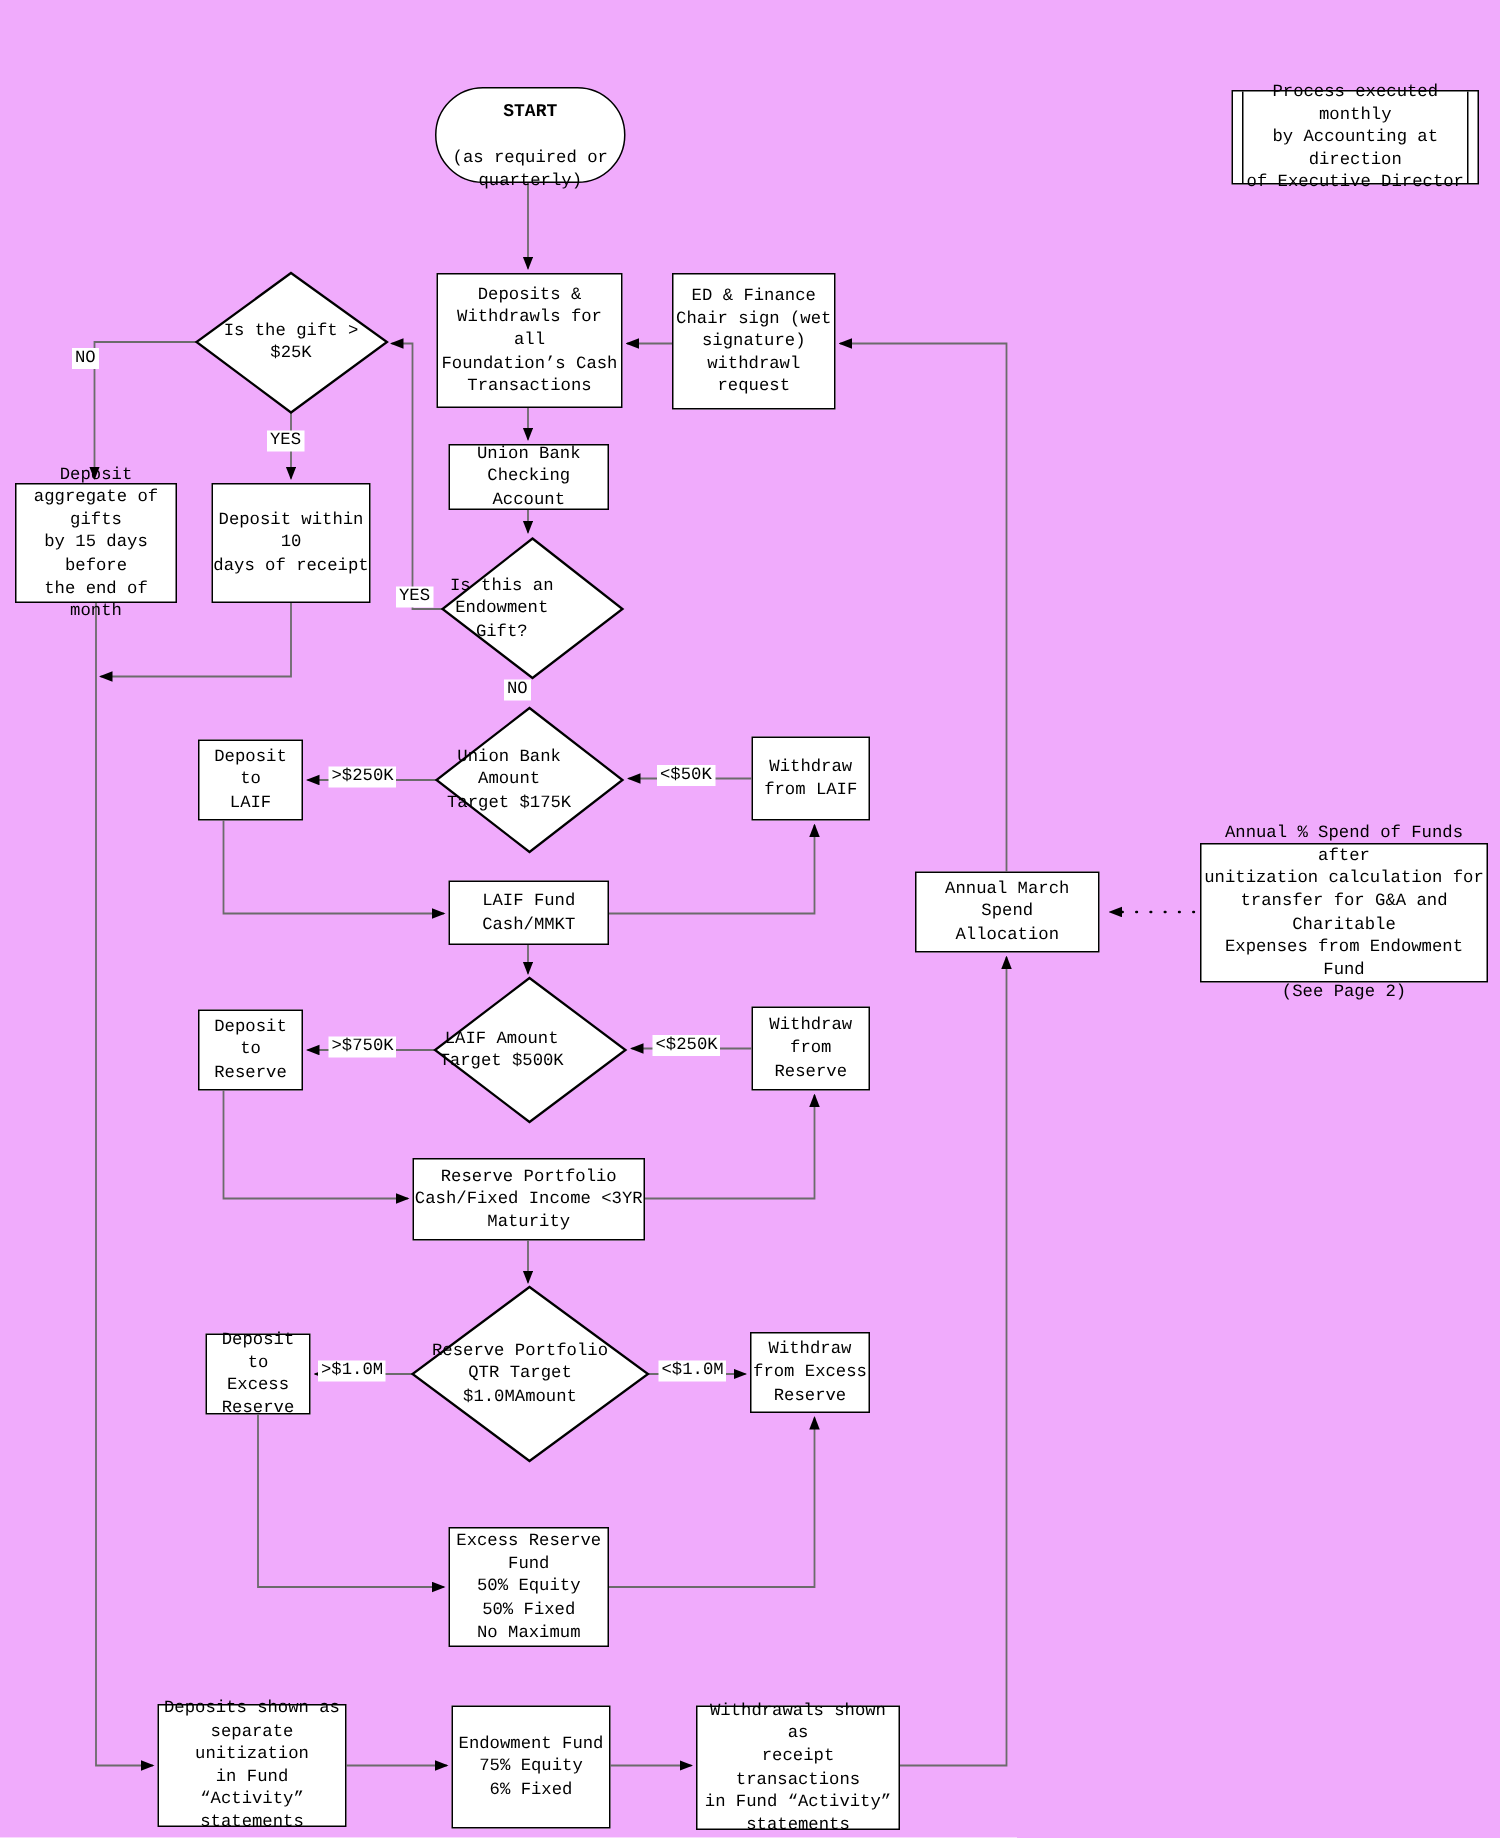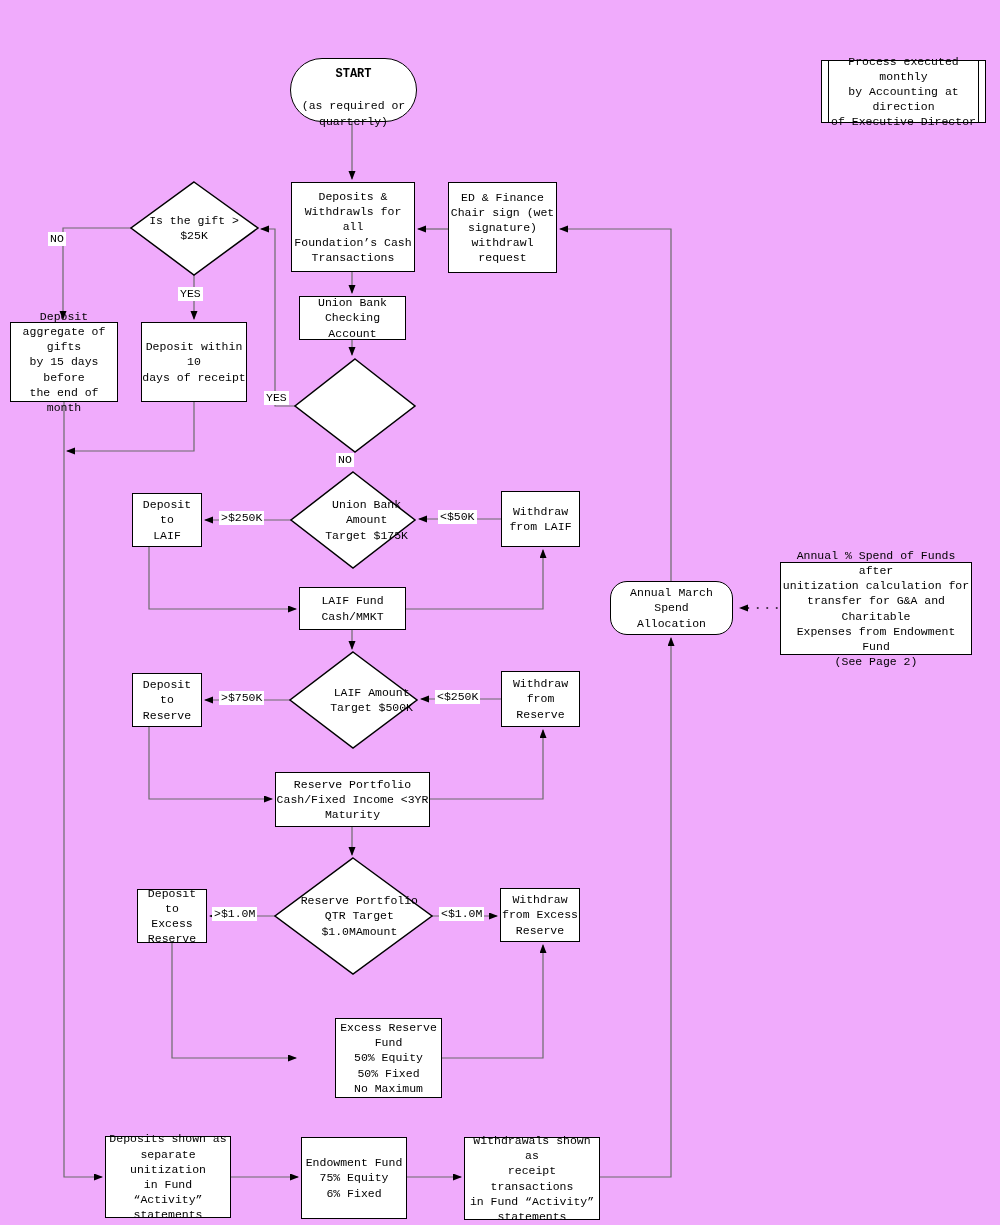--- a/index.html
+++ b/index.html
@@ -3,21 +3,21 @@
 <meta charset="utf-8">
 <style>
   html,body{margin:0;padding:0;background:#fff;}
   #canvas{position:relative;width:1000px;height:1225px;background:#f0abfc;overflow:hidden;
           font-family:Liberation Mono, monospace;color:#000;}
   #wires{position:absolute;left:0;top:0;width:1000px;height:1225px;}
   .box{position:absolute;box-sizing:border-box;border:1.5px solid #000;background:#fff;
        display:flex;align-items:center;justify-content:center;text-align:center;}
   .txt{white-space:pre-line;font-size:11.5px;line-height:1.32;}
   .stadium{border-radius:32px;}
-  .dtext{position:absolute;display:flex;align-items:center;justify-content:flex-end;
+  .dtext{position:absolute;display:flex;align-items:center;justify-content:flex-start;
          text-align:center;background:transparent;}
   .lbl{position:absolute;font-size:11.5px;line-height:14px;background:#fff;padding:0 2px;
        white-space:nowrap;}
   .dblbar{position:absolute;top:0;bottom:0;width:0;border-left:1.5px solid #000;}
   .b{font-weight:bold;font-size:12px;}
 </style>
 </head>
 <body>
 
 <div id="canvas">
@@ -152,21 +152,21 @@
 Excess
 Reserve</div>
     </div>
 
   <div class="box" style="left:500px;top:888px;width:80px;height:54px;">
     <div class="txt">Withdraw
 from Excess
 Reserve</div>
     </div>
 
-  <div class="box" style="left:299px;top:1018px;width:107px;height:80px;margin-left:36px;">
+  <div class="box" style="left:299px;top:1018px;width:107px;height:80px;">
     <div class="txt">Excess Reserve
 Fund
 50% Equity
 50% Fixed
 No Maximum</div>
     </div>
 
   <div class="box" style="left:105px;top:1136px;width:126px;height:82px;">
     <div class="txt">Deposits shown as
 separate unitization
@@ -180,37 +180,42 @@
 6% Fixed</div>
     </div>
 
   <div class="box" style="left:464px;top:1137px;width:136px;height:83px;">
     <div class="txt">Withdrawals shown as
 receipt transactions
 in Fund “Activity”
 statements</div>
     </div>
 
-  <div class="box" style="left:610px;top:581px;width:123px;height:54px;border-radius:17px;">
+  <div class="box" style="left:610px;top:581px;width:123px;height:54px;">
     <div class="txt">Annual March Spend
 Allocation</div>
     </div>
 
-  <div class="box" style="left:780px;top:562px;width:192px;height:93px;">
+  <div class="box" style="left:800px;top:562px;width:192px;height:93px;">
     <div class="txt">Annual % Spend of  Funds after
 unitization calculation  for
 transfer for G&amp;A and Charitable
 Expenses from Endowment Fund
 (See Page 2)</div>
     </div>
 
   <div class="dtext" style="left:139px;top:218px;width:110px;height:20px;">
     <div class="txt">Is the gift &gt; $25K</div>
     </div>
 
+  <div class="dtext" style="left:300px;top:383px;width:110px;height:46px;">
+    <div class="txt">Is this an
+Endowment
+Gift?</div>
+    </div>
 
   <div class="dtext" style="left:298px;top:497px;width:110px;height:46px;">
     <div class="txt">Union Bank
 Amount
 Target $175K</div>
     </div>
 
   <div class="dtext" style="left:293px;top:685px;width:120px;height:30px;">
     <div class="txt">LAIF Amount
 Target $500K</div>

